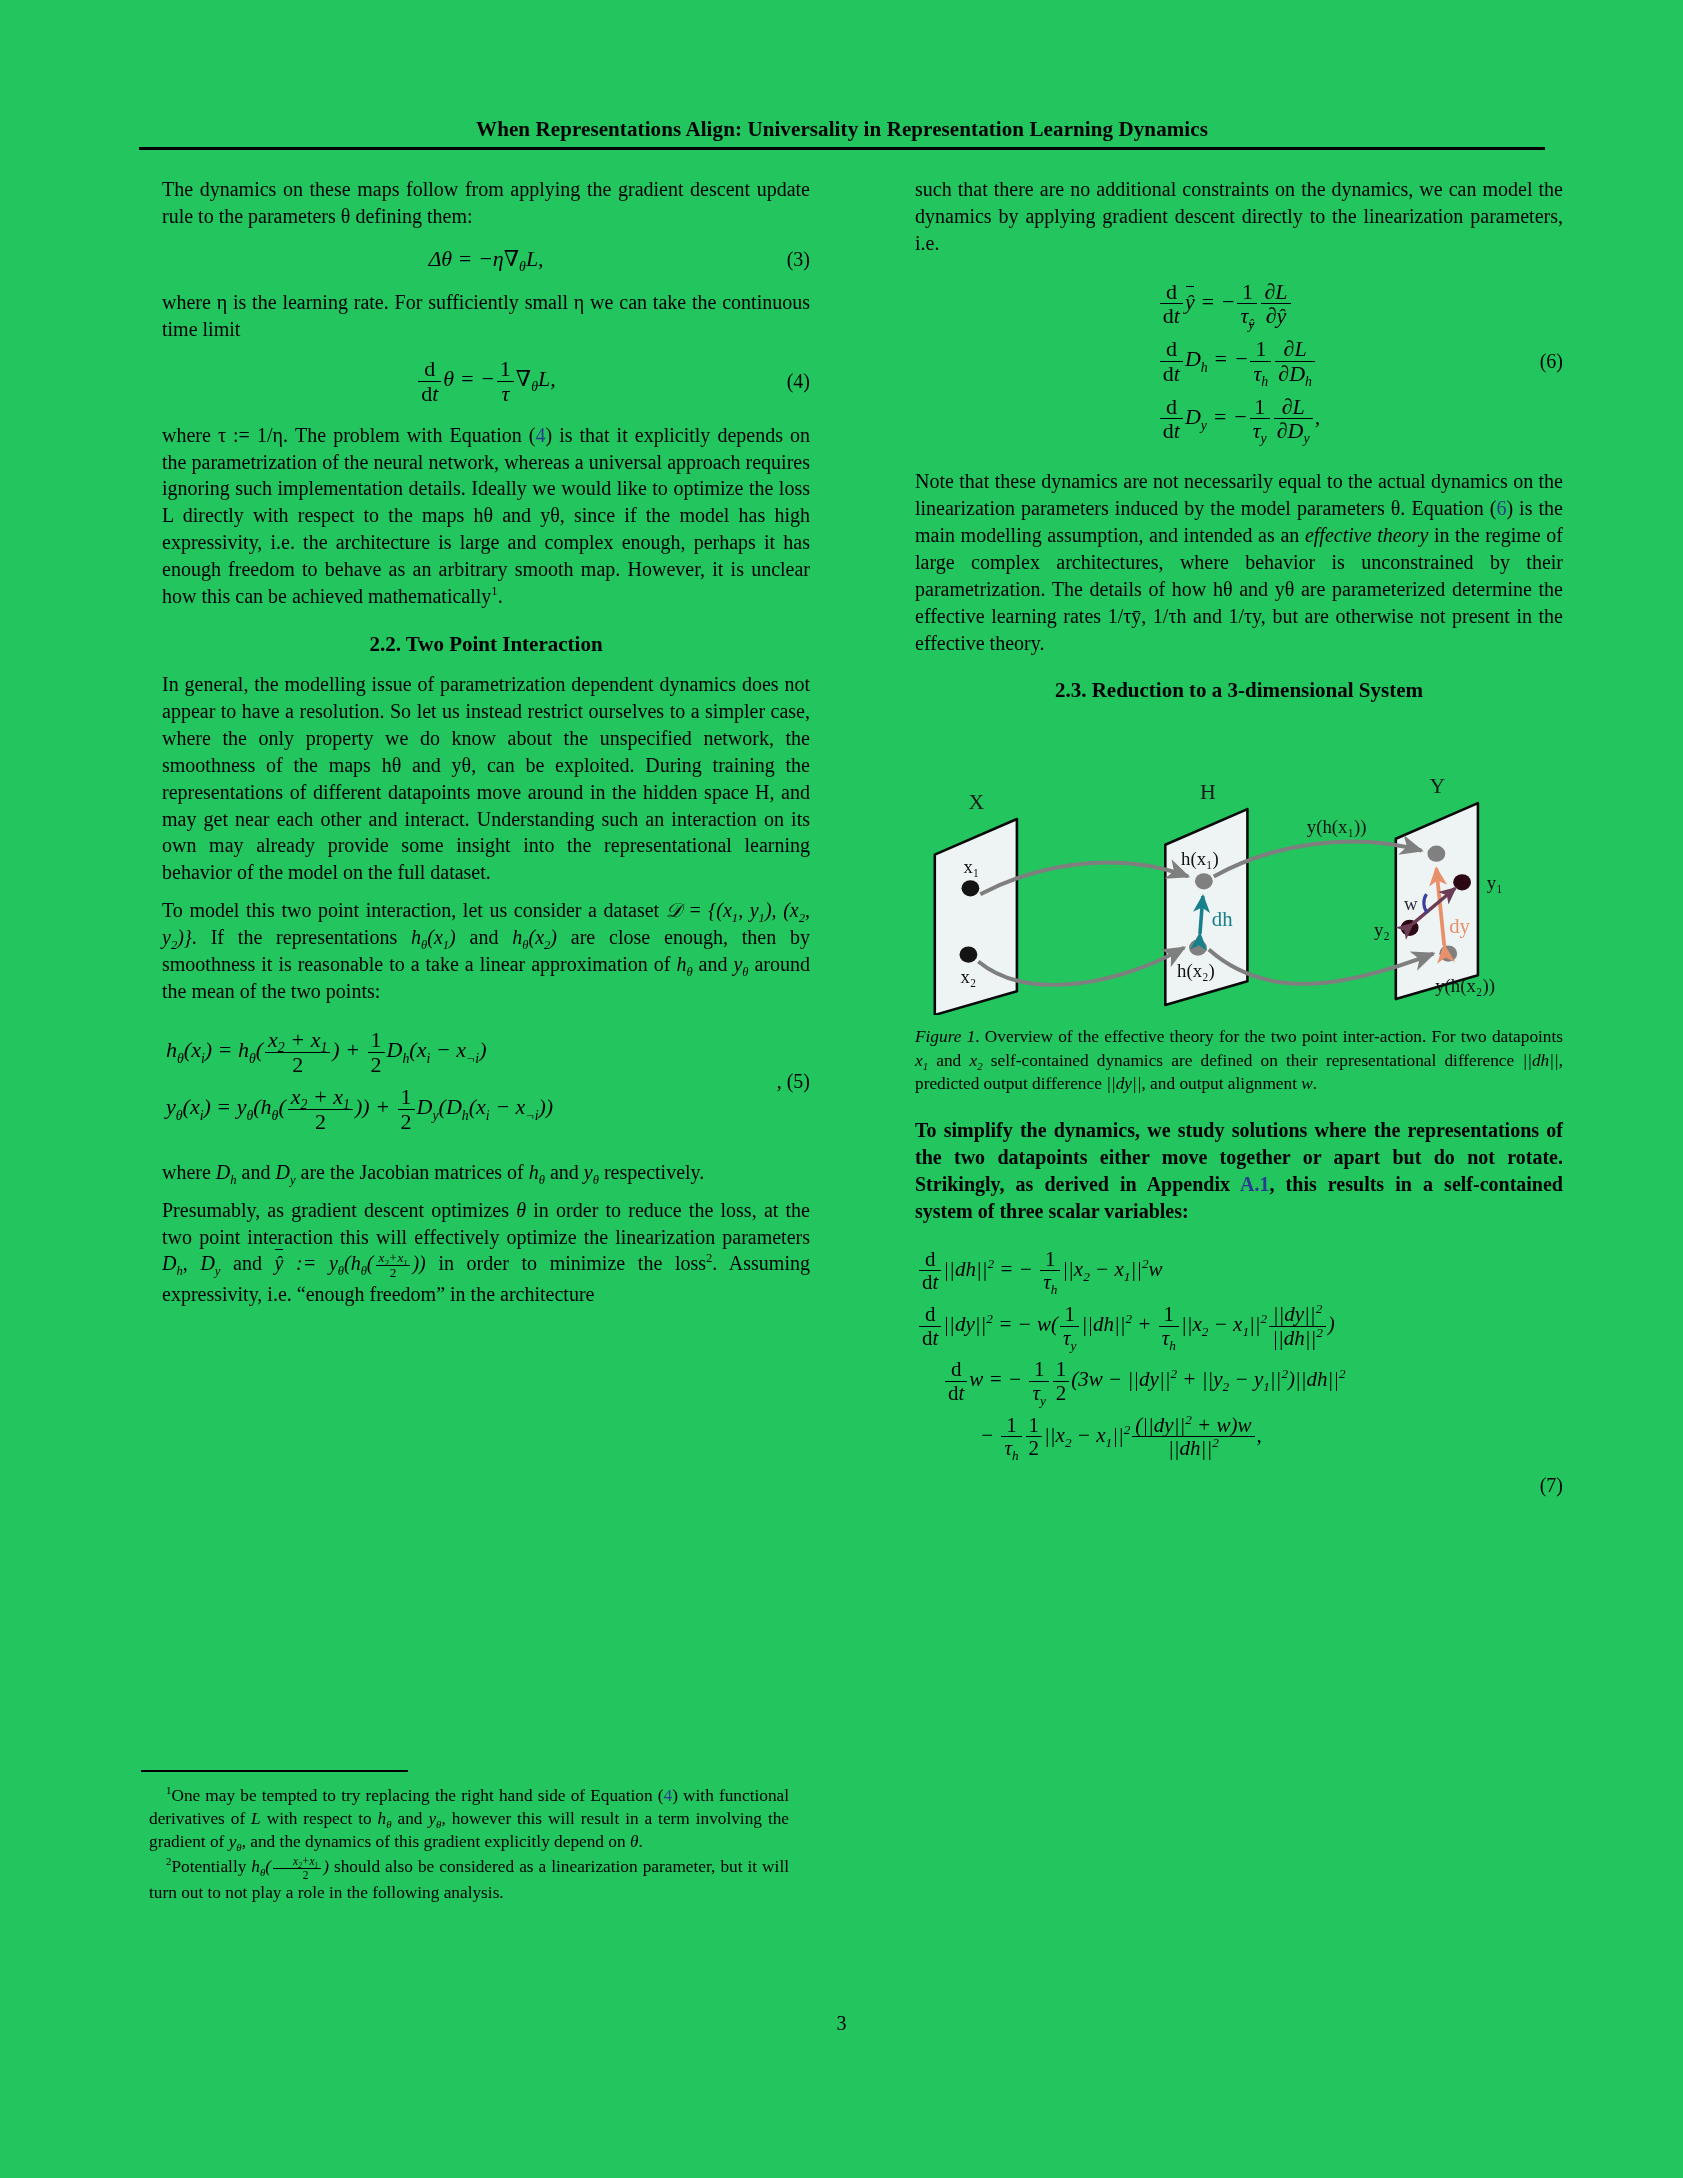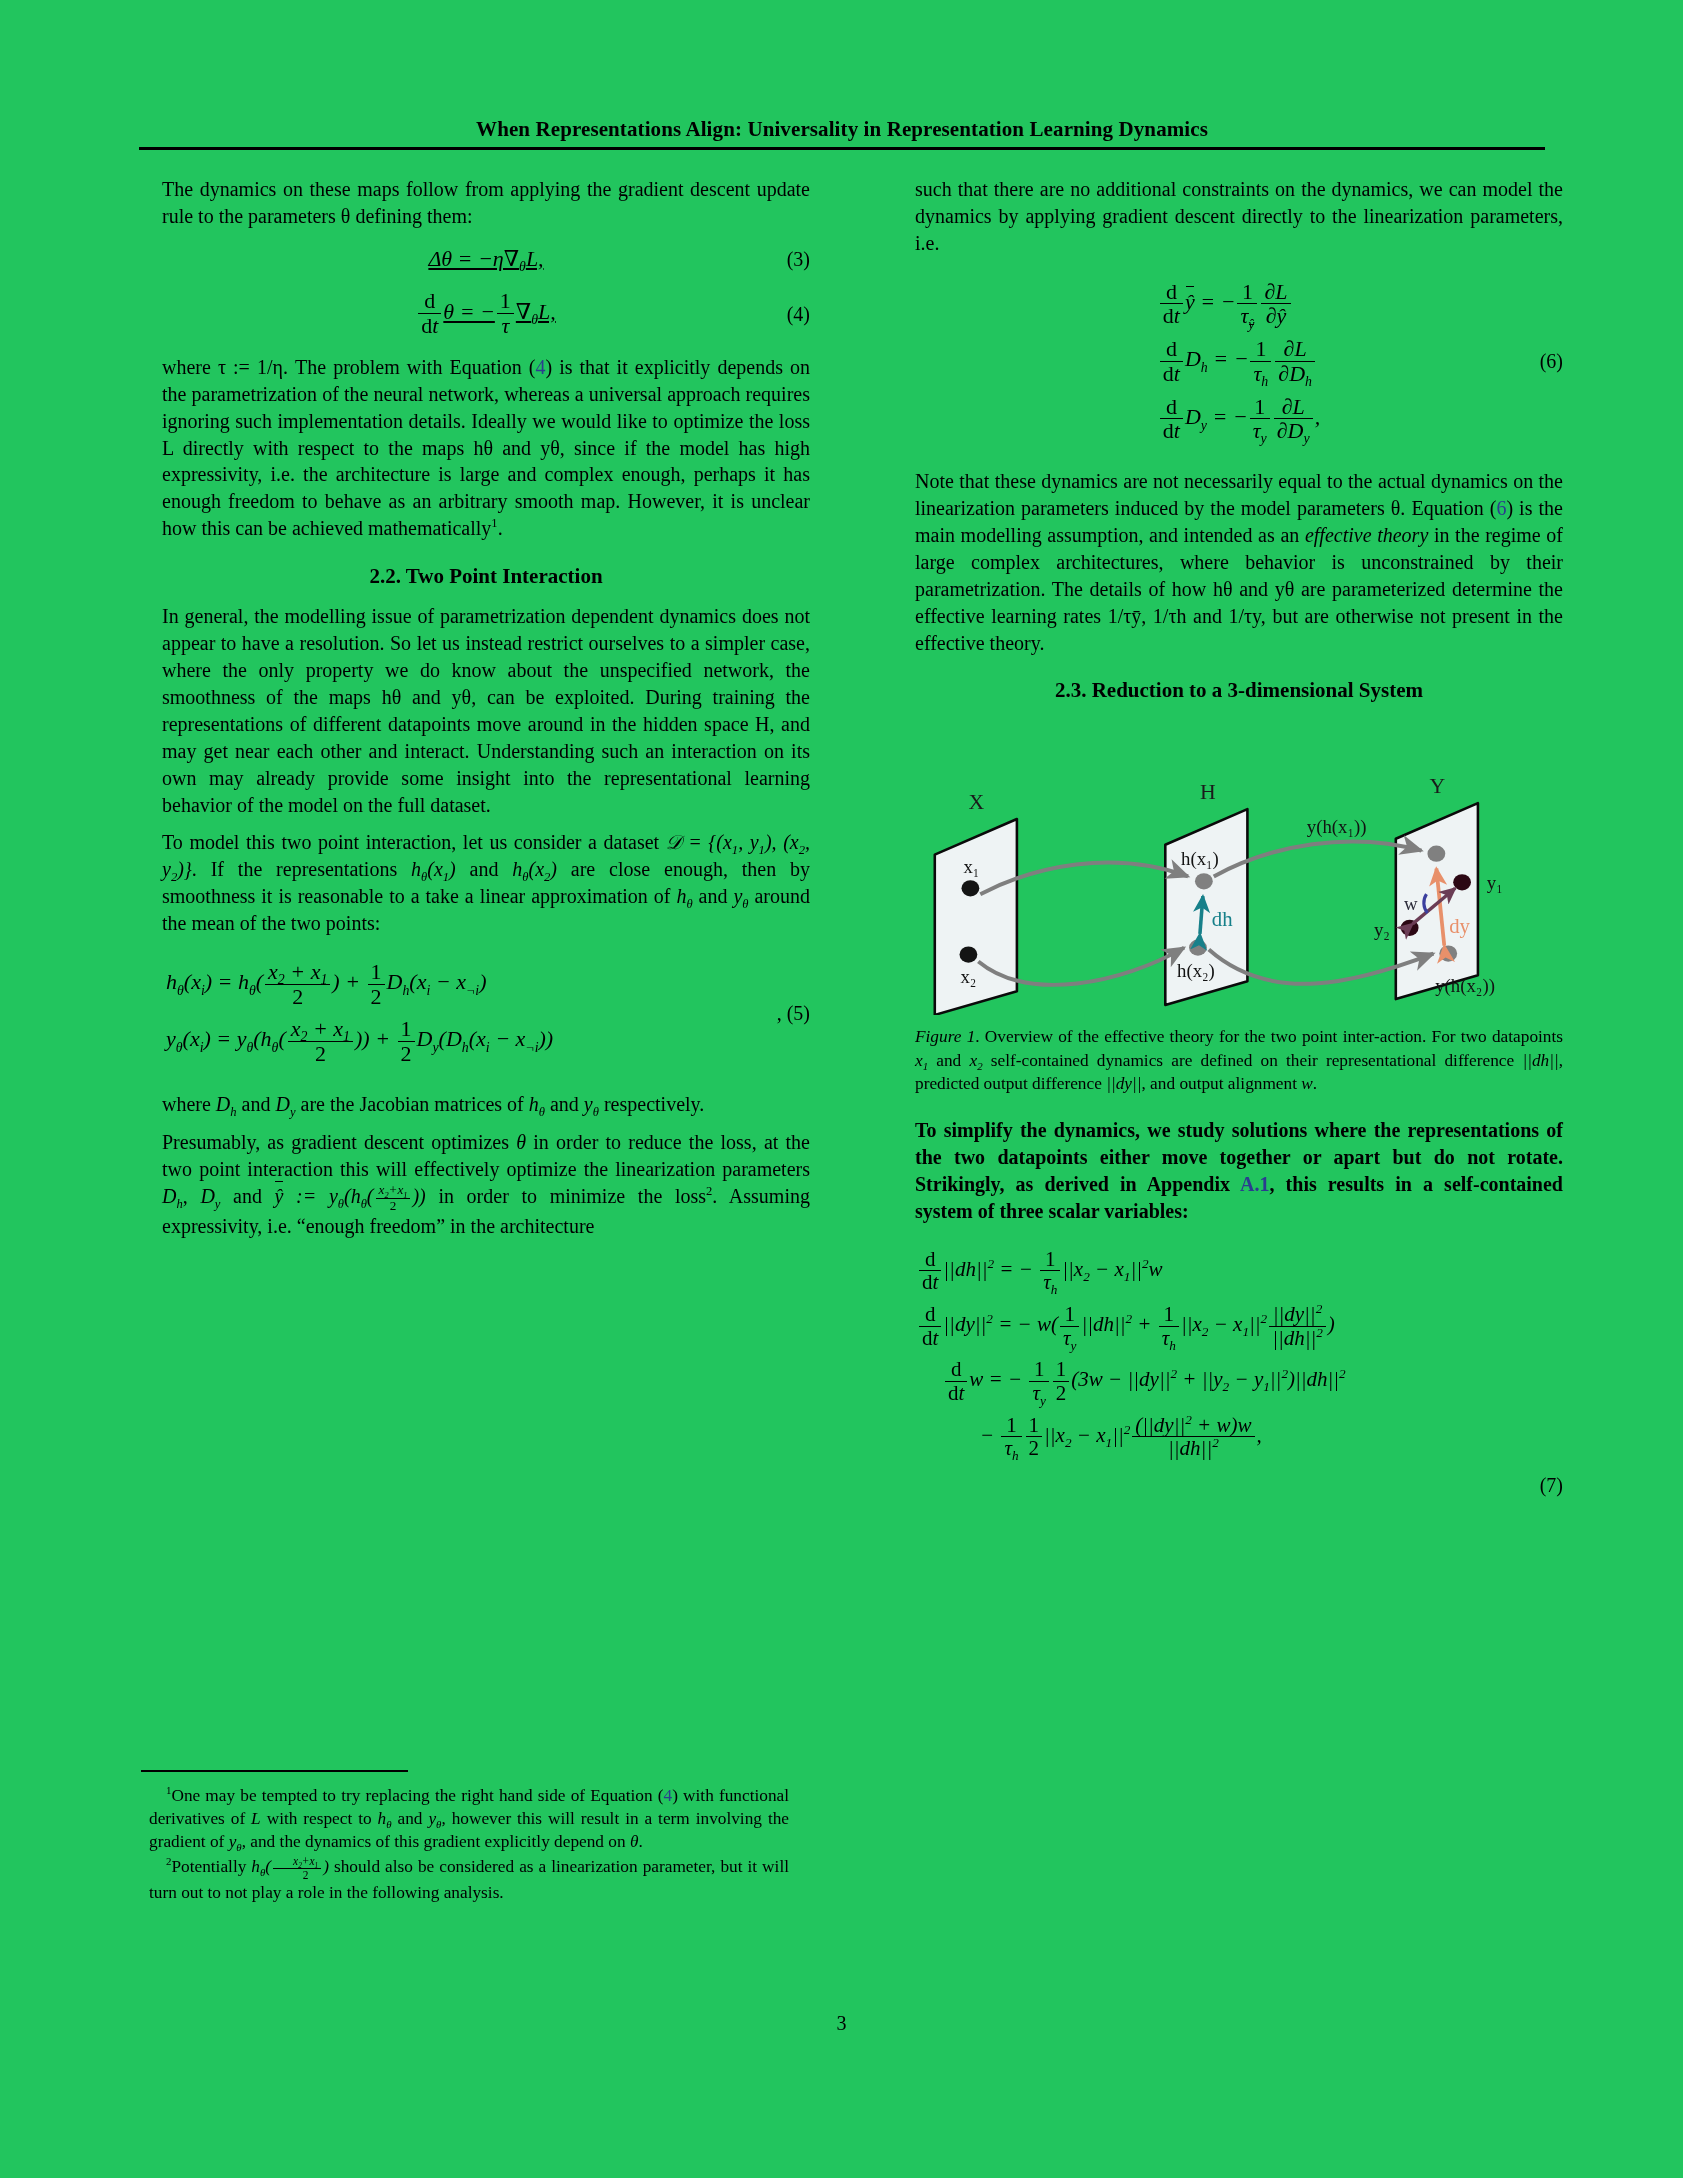--- a/index.html
+++ b/index.html
@@ -66,21 +66,20 @@
   }
 
   
   .math { font-family: "Liberation Serif", "DejaVu Serif", serif; font-style: italic; }
   .mup  { font-style: normal; }
   .eqblock {
     position: relative;
     margin: 14px 0 16px 0;
     text-align: center;
     font-size: 22px;
-    text-decoration: underline;
   }
   .eqnum {
     position: absolute;
     right: 0;
     top: 50%;
     transform: translateY(-50%);
     font-style: normal;
     font-size: 20px;
   }
   .frac {
@@ -161,20 +160,21 @@
 
   <div class="col left">
 
     <p class="body">The dynamics on these maps follow from applying the gradient descent update rule to the parameters θ defining them:</p>
 
     <div class="eqblock">
       <span class="math">Δθ = −η∇<sub>θ</sub>L,</span>
       <span class="eqnum">(3)</span>
     </div>
 
+    <p class="body">where η is the learning rate. For sufficiently small η we can take the continuous time limit</p>
 
     <div class="eqblock">
       <span class="math">
         <span class="frac"><span class="num mup">d</span><span class="den mup">d<span class="math">t</span></span></span>θ
         = −<span class="frac"><span class="num mup">1</span><span class="den">τ</span></span>∇<sub>θ</sub>L,
       </span>
       <span class="eqnum">(4)</span>
     </div>
 
     <p class="body">

